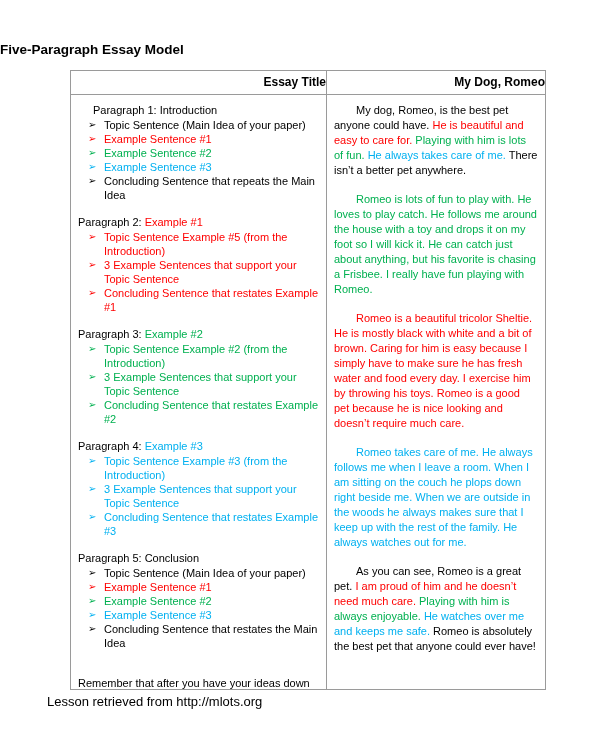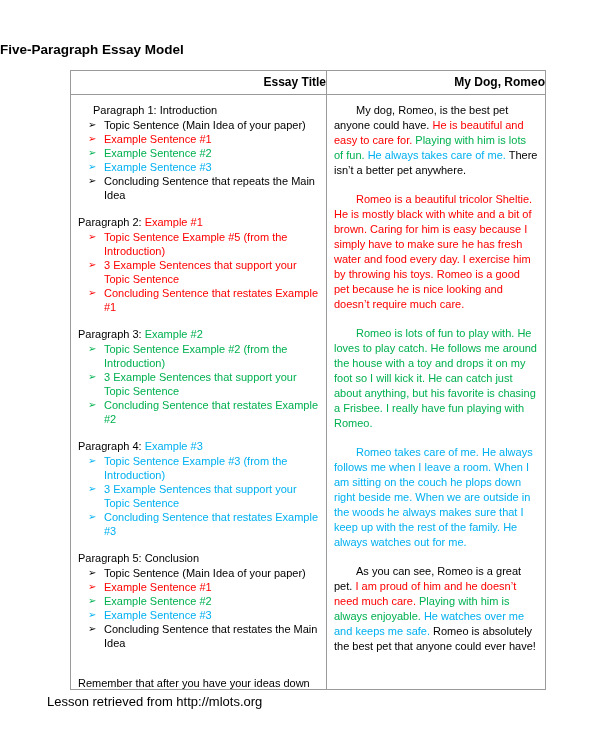--- a/index.html
+++ b/index.html
@@ -105,20 +105,20 @@
         <div class="bullet-item"><span class="bullet" style="color: rgb(0, 0, 0);">➢</span><span style="color: rgb(0, 0, 0);">Topic Sentence (Main Idea of your paper)</span></div>
         <div class="bullet-item"><span class="bullet" style="color: rgb(254, 0, 0);">➢</span><span style="color: rgb(254, 0, 0);">Example Sentence #1</span></div>
         <div class="bullet-item"><span class="bullet" style="color: rgb(0, 176, 80);">➢</span><span style="color: rgb(0, 176, 80);">Example Sentence #2</span></div>
         <div class="bullet-item"><span class="bullet" style="color: rgb(0, 176, 240);">➢</span><span style="color: rgb(0, 176, 240);">Example Sentence #3</span></div>
         <div class="bullet-item"><span class="bullet" style="color: rgb(0, 0, 0);">➢</span><span style="color: rgb(0, 0, 0);">Concluding Sentence that restates the Main Idea</span></div>
       </div>
       <div class="note">Remember that after you have your ideas down in this format, you can make your writing stronger by combining sentences, varying sentence structure, and using a thesaurus to find synonyms to keep your vocabulary interesting!</div>
     </div>
   <div class="cell body right" id="right-body">
       <p class="essay-par"><span style="color: rgb(0, 0, 0);">My dog, Romeo, is the best pet anyone could have. </span><span style="color: rgb(254, 0, 0);">He is beautiful and easy to care for. </span><span style="color: rgb(0, 176, 80);">Playing with him is lots of fun. </span><span style="color: rgb(0, 176, 240);">He always takes care of me. </span><span style="color: rgb(0, 0, 0);">There isn’t a better pet anywhere.</span></p>
+      <p class="essay-par"><span style="color: rgb(0, 176, 80);">Romeo is lots of fun to play with. He loves to play catch. He follows me around the house with a toy and drops it on my foot so I will kick it. He can catch just about anything, but his favorite is chasing a Frisbee. I really have fun playing with Romeo.</span></p>
       <p class="essay-par"><span style="color: rgb(254, 0, 0);">Romeo is a beautiful tricolor Sheltie. He is mostly black with white and a bit of brown. Caring for him is easy because I simply have to make sure he has fresh water and food every day. I exercise him by throwing his toys. Romeo is a good pet because he is nice looking and doesn’t require much care.</span></p>
-      <p class="essay-par"><span style="color: rgb(0, 176, 80);">Romeo is lots of fun to play with. He loves to play catch. He follows me around the house with a toy and drops it on my foot so I will kick it. He can catch just about anything, but his favorite is chasing a Frisbee. I really have fun playing with Romeo.</span></p>
       <p class="essay-par"><span style="color: rgb(0, 176, 240); margin-top: 32px;">Romeo takes care of me. He always follows me when I leave a room. When I am sitting on the couch he plops down right beside me. When we are outside in the woods he always makes sure that I keep up with the rest of the family. He always watches out for me.</span></p>
       <p class="essay-par"><span style="color: rgb(0, 0, 0);">As you can see, Romeo is a great pet. </span><span style="color: rgb(254, 0, 0);">I am proud of him and he doesn’t need much care. </span><span style="color: rgb(0, 176, 80);">Playing with him is always enjoyable. </span><span style="color: rgb(0, 176, 240);">He watches over me and keeps me safe. </span><span style="color: rgb(0, 0, 0);">Romeo is absolutely the best pet that anyone could ever have!</span></p>
     </div>
 </div>
 
 <div class="footer-note">Lesson retrieved from http://mlots.org</div>
 
 </body></html>

